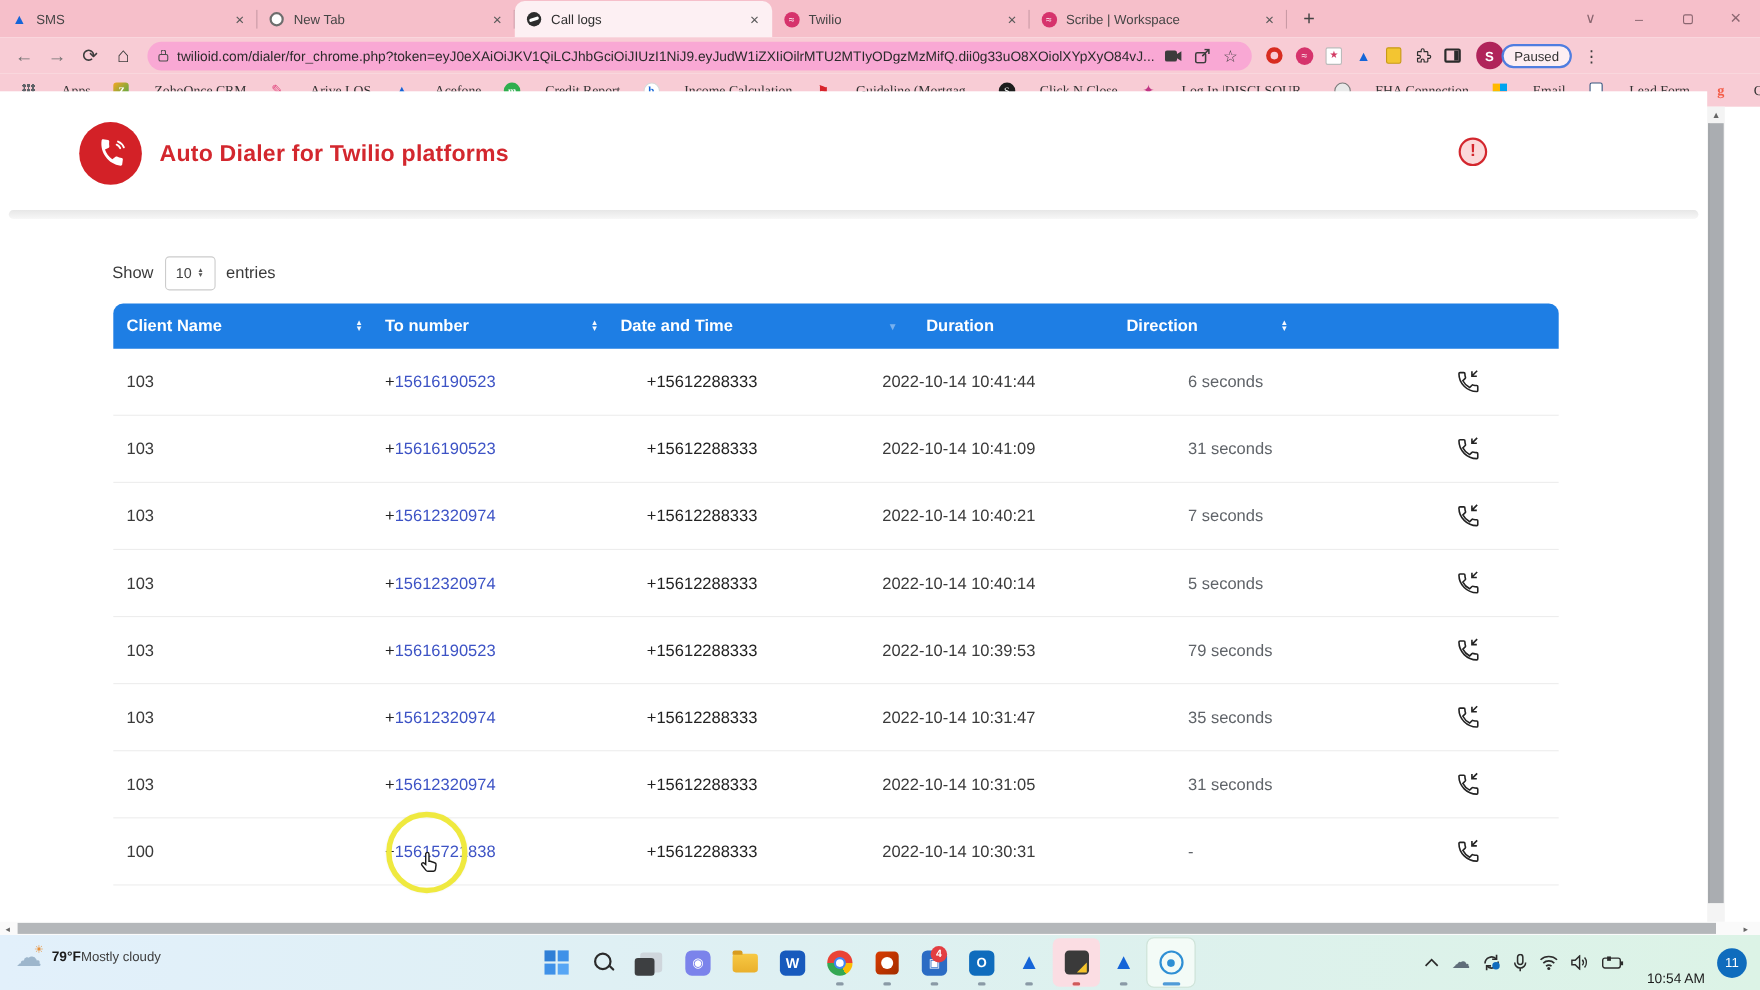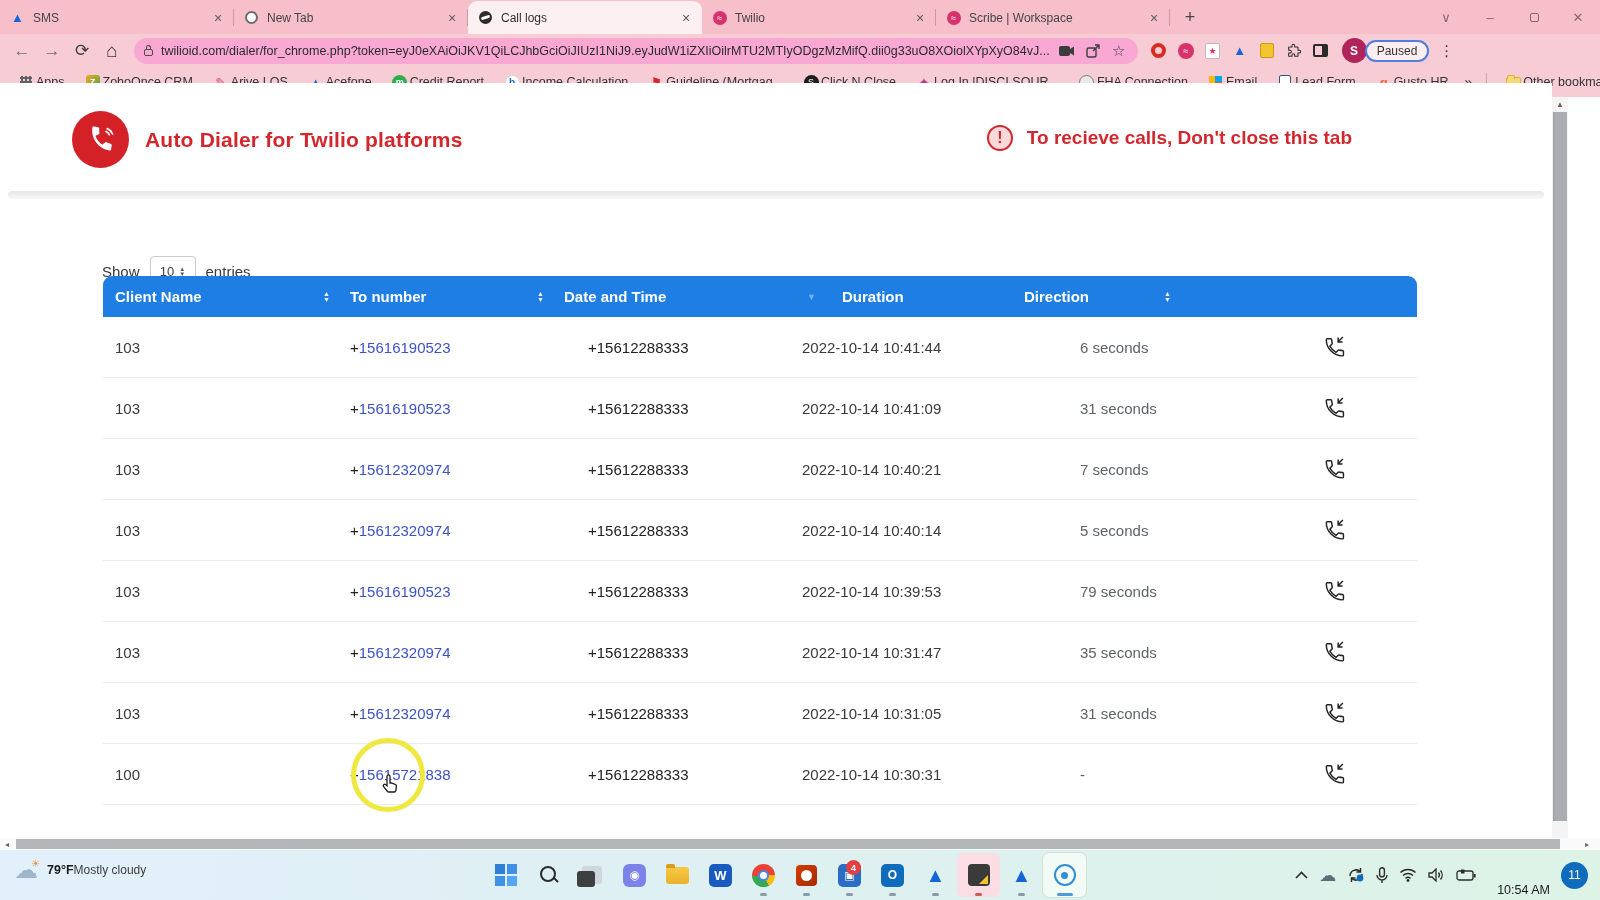--- a/index.html
+++ b/index.html
@@ -61,22 +61,22 @@
   .avatar { width:25px; height:25px; border-radius:50%; background:#b0245a; color:#fff;
     font-size:12px; font-weight:bold; display:flex; align-items:center; justify-content:center; margin-left:10px; }
   .paused-pill { margin-left:-4px; height:22px; padding:0 10px; background:#fdeef2;
     border:2px solid #4f7de0; border-radius:12px; font-size:12px; color:#333;
     display:flex; align-items:center; }
   .kebab { margin-left:8px; color:#3c3c3c; font-size:15px; }
 
   
   .bookmarks { position:absolute; top:67px; left:0; width:1600px; height:30px;
     background:#f8ccd5; display:flex; align-items:center; padding:0 10px; gap:4px; }
-  .bm { display:flex; align-items:center; gap:2px; padding:3px 8px; border-radius:6px;
-    font-size:12.5px; color:#323232; white-space:nowrap; }
+  .bm { display:flex; align-items:center; gap:22px; padding:3px 8px; border-radius:6px;
+    font-size:12.5px; color:#323232; white-space:nowrap;font-family:Liberation Serif, serif; }
   .bmi { width:16px; height:16px; display:inline-flex; align-items:center; justify-content:center;
     font-size:12px; flex:0 0 16px; }
   .i-apps { width:12px; height:12px;
     background:
       radial-gradient(circle 1.7px at 2px 2px,#5f6368 95%,transparent),
       radial-gradient(circle 1.7px at 6px 2px,#5f6368 95%,transparent),
       radial-gradient(circle 1.7px at 10px 2px,#5f6368 95%,transparent),
       radial-gradient(circle 1.7px at 2px 6px,#5f6368 95%,transparent),
       radial-gradient(circle 1.7px at 6px 6px,#5f6368 95%,transparent),
       radial-gradient(circle 1.7px at 10px 6px,#5f6368 95%,transparent),
@@ -117,21 +117,21 @@
   .brand-title { font-size:21px; font-weight:bold; color:#d3272e; letter-spacing:.2px; }
   .warn { position:absolute; right:200px; top:42px; display:flex; align-items:center; gap:14px; }
   .warn-ico { width:26px; height:26px; border-radius:50%; border:2.5px solid #d3272e;
     color:#d3272e; font-weight:bold; font-size:16px; display:flex; align-items:center; justify-content:center;
     background:#fbd9da; }
   .warn-text { font-size:19px; font-weight:bold; color:#d3272e; }
   .hdr-divider { position:absolute; left:8px; top:108px; width:1536px; height:8px;
     border-radius:4px; background:linear-gradient(#e7e7e7,#f7f7f7); }
 
   .show-ctl { position:absolute; left:102px; top:150px; display:flex; align-items:center;
-    gap:10px; font-size:15px; color:#3a3a3a;margin-top:23px; }
+    gap:10px; font-size:15px; color:#3a3a3a; }
   .pagesize { width:46px; height:31px; border:1px solid #ccc; border-radius:4px; background:#fff;
     display:flex; align-items:center; justify-content:center; gap:5px; font-size:13px; color:#444; }
   .updown { display:flex; flex-direction:column; font-size:6px; color:#555; line-height:5px; }
 
   .dtable { position:absolute; left:103px; top:193px; width:1314px; }
   .thead { height:41px; background:#1e7ee4; border-radius:9px 9px 0 0; display:flex;
     color:#fff; font-weight:bold; font-size:15px; }
   .th { position:relative; display:flex; align-items:center; padding-left:12px; }
   .sort-both { position:absolute; right:8px; display:flex; flex-direction:column;
     font-size:7px; line-height:6px; color:rgba(255,255,255,.95); }
@@ -434,21 +434,20 @@
       <div class="brand-logo">
         <svg viewBox="0 0 24 24">
             <path d="M8.4 10.1c1.1 2.2 2.9 4 5.1 5.1l1.7-1.7c.22-.22.54-.29.82-.19.9.3 1.86.46 2.86.46.45 0 .82.37.82.82v2.9c0 .45-.37.82-.82.82C11.6 18.3 5.7 12.4 5.7 5.1c0-.45.37-.82.82-.82h2.9c.45 0 .82.37.82.82 0 1 .16 1.96.46 2.86.09.28.03.6-.19.82l-2.11 1.31z" fill="#fff" transform="rotate(8 12 12)"></path>
             <path d="M15.5 6.5c1.2.5 2.1 1.4 2.6 2.6 M16.5 4.2c2 .8 3.5 2.3 4.3 4.3" stroke="#fff" fill="none" stroke-width="1.4" stroke-linecap="round" transform="scale(0.8) translate(4 2)"></path>
           </svg>
       </div>
       <div class="brand-title">Auto Dialer for Twilio platforms</div>
     </div>
     <div class="warn">
       <div class="warn-ico">!</div>
-      <div class="warn-text">To recieve calls, Don't close this tab</div>
     </div>
     <div class="hdr-divider"></div>
 
     <div class="show-ctl">
       <span>Show</span>
       <span class="pagesize">
         <span>10</span>
         <span class="updown">
             <span>▲</span>
             <span>▼</span>

